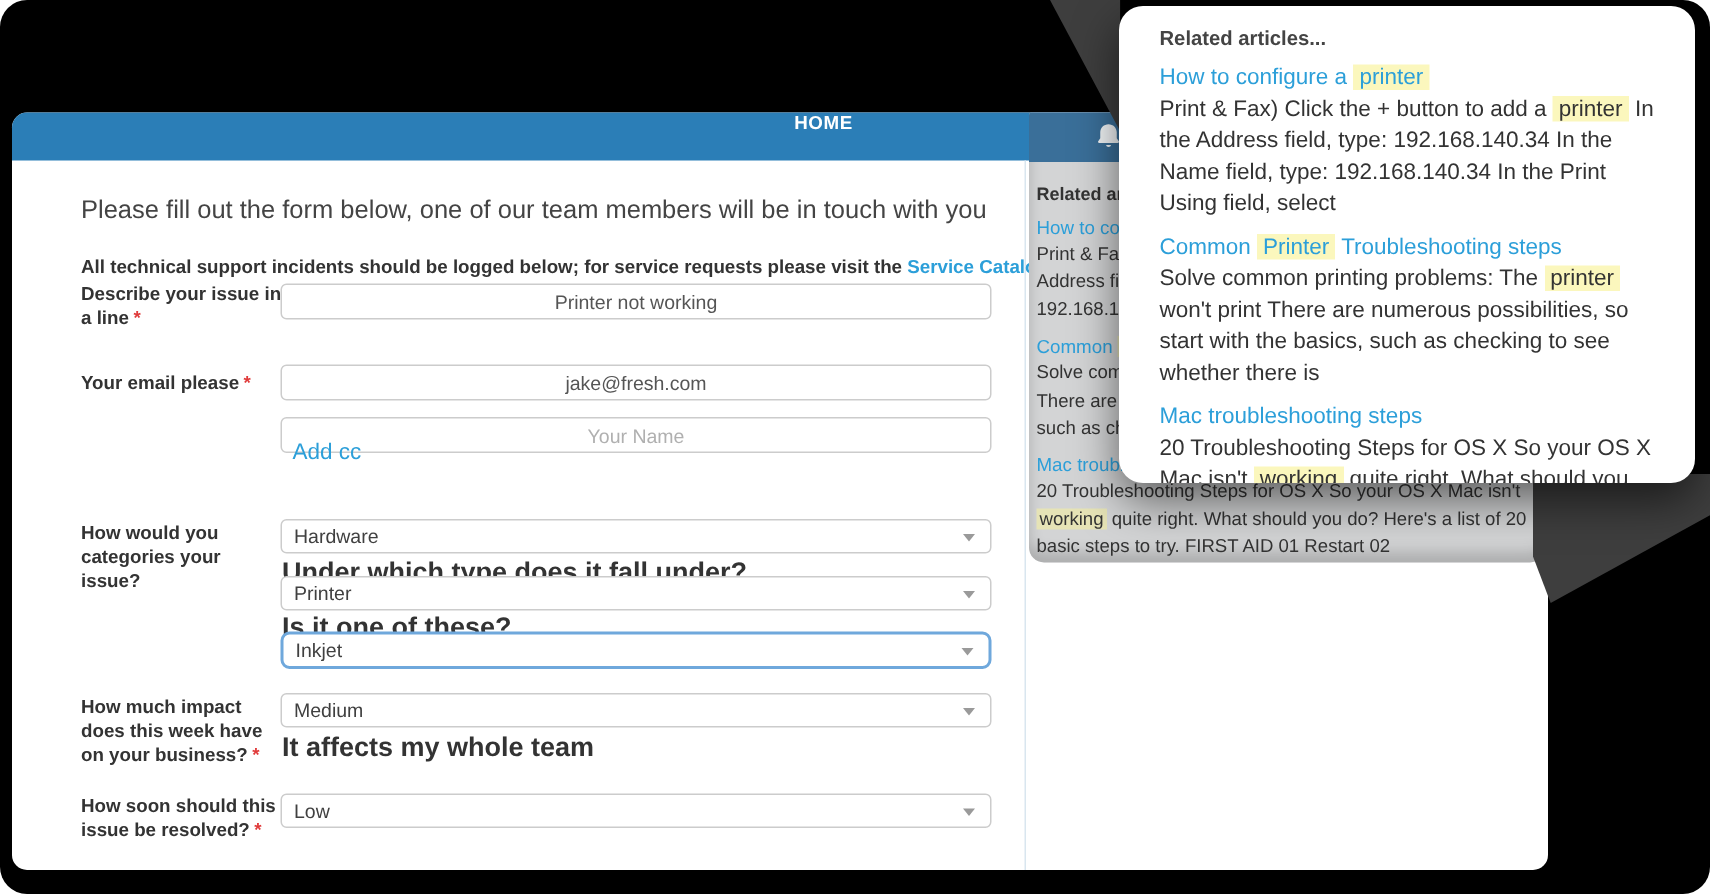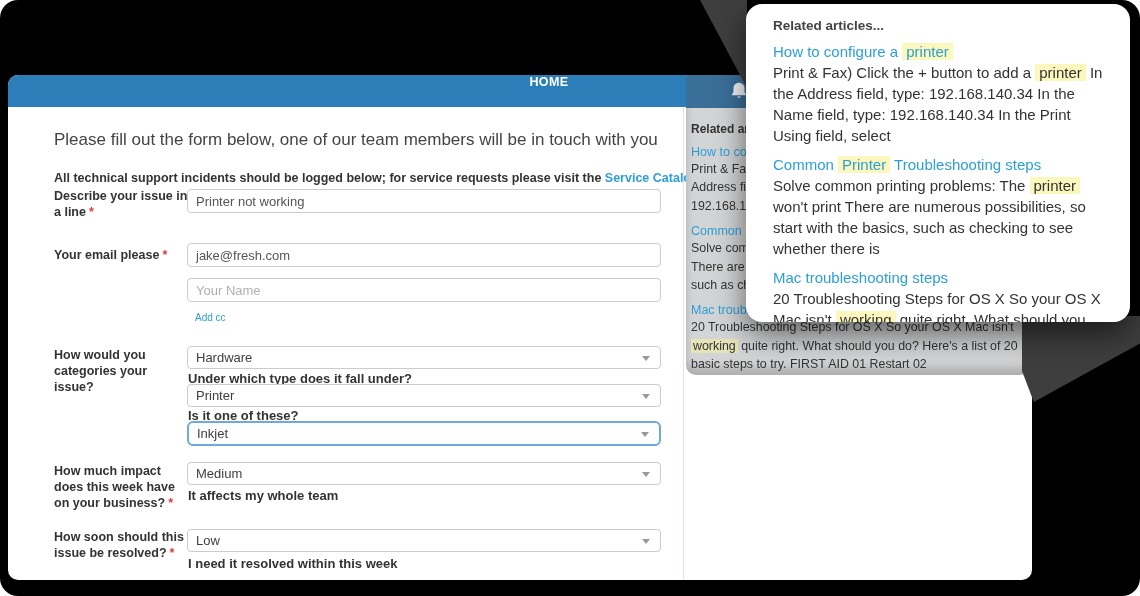--- a/index.html
+++ b/index.html
@@ -11,27 +11,27 @@
   .navbar{position:absolute;left:0;top:0;width:100%;height:32px;background:#2b7eb7;border-radius:10px 10px 0 0;display:flex;align-items:center;padding-left:58px;gap:28px;flex-direction:column;}
   .nav-item{color:#fff;font-size:12.5px;font-weight:700;letter-spacing:.4px;cursor:pointer;white-space:nowrap;}
   .col-divider{position:absolute;left:675px;top:32px;width:1px;height:473px;background:#d9e6ef;}
 
   .form-heading{position:absolute;left:46px;top:55px;font-size:17px;color:#444;}
   .form-note{position:absolute;left:46px;top:96px;font-size:12.5px;font-weight:700;color:#333;}
   .form-note a{color:#2c9fd9;text-decoration:none;font-weight:700;}
 
   .f-label{position:absolute;left:46px;width:134px;font-size:12.5px;font-weight:700;color:#333;line-height:16px;}
   .req{color:#e03a3a;margin-left:3px;}
-  .f-input{position:absolute;left:179px;width:474px;height:24px;border:1px solid #ccc;border-radius:4px;padding:0 8px;font-size:13px;color:#555;background:#fff;outline:none;}
+  .f-input{position:absolute;left:179px;width:474px;height:24px;border:1px solid #ccc;border-radius:4px;padding:0 8px;font-size:13px;color:#555;background:#fff;outline:none;text-align:center;}
   .f-input::placeholder{color:#b0b0b0;}
   .select{position:absolute;left:179px;width:474px;height:23px;border:1px solid #ccc;border-radius:4px;background:#fff;display:flex;align-items:center;padding:0 8px;font-size:13px;color:#404040;cursor:pointer;}
   .select.focused{border:2px solid #6fa8dc;border-radius:6px;height:25px;text-align:right;}
   .caret{position:absolute;right:10px;top:50%;margin-top:-2px;width:0;height:0;border-left:4px solid transparent;border-right:4px solid transparent;border-top:5px solid #9a9a9a;}
-  .helper{position:absolute;left:180px;font-size:13px;font-weight:700;color:#333;}
-  .addcc{position:absolute;left:187px;top:237px;font-size:10px;color:#2c9fd9;text-decoration:none;}
+  .helper{position:absolute;left:180px;font-size:18px;font-weight:700;color:#333;}
+  .addcc{position:absolute;left:187px;top:218px;font-size:15px;color:#2c9fd9;text-decoration:none;}
 
   
   .side-panel{position:absolute;left:686px;top:75px;width:344px;height:300px;background:#d3d4d5;border-radius:2px 2px 10px 10px;z-index:20;box-shadow:inset 0 -7px 9px rgba(0,0,0,.18);}
   .panel-header{position:absolute;left:0;top:0;width:100%;height:33px;background:#3a6f99;border-radius:2px 2px 0 0;}
   .panel-header .bell{position:absolute;left:42px;top:5px;}
   .panel-body{position:absolute;left:0;top:33px;width:100%;padding:2px 8px 0 5px;overflow:hidden;}
   .panel-body .art-heading{font-size:12px;font-weight:700;color:#333;margin:12px 0 4px;}
   .panel-body .art-title{display:block;font-size:12.5px;color:#2c9fd9;text-decoration:none;margin:9px 0 1px;}
   .panel-body .art-body{font-size:12.4px;color:#333;line-height:18.4px;}
   .panel-body .hl{background:#e6e3b6;padding:0 2px;}
@@ -97,21 +97,20 @@
         <span>Medium</span>
         <i class="caret"></i>
       </div>
     <div class="helper" style="top:413px">It affects my whole team</div>
 
     <div class="f-label" style="top:454px"><span>How soon should this issue be resolved?</span><span class="req">*</span></div>
     <div class="select" style="top:454px">
         <span>Low</span>
         <i class="caret"></i>
       </div>
-    <div class="helper" style="top:481px">I need it resolved within this week</div>
   </div>
 
   <div class="side-panel">
     <div class="panel-header">
       <svg class="bell" width="22" height="22" viewBox="0 0 24 24">
           <path fill="#f4f7f9" d="M12 3c-3.3 0-6 2.6-6 5.9v4.3l-1.5 2.3c-.3.5 0 1.2.7 1.2h13.6c.7 0 1-.7.7-1.2L18 13.2V8.9C18 5.6 15.3 3 12 3zm-1.8 15.1a1.9 1.9 0 0 0 3.7 0h-3.7z"></path>
         </svg>
     </div>
     <div class="panel-body">
         <div class="art-heading">Related articles...</div>

